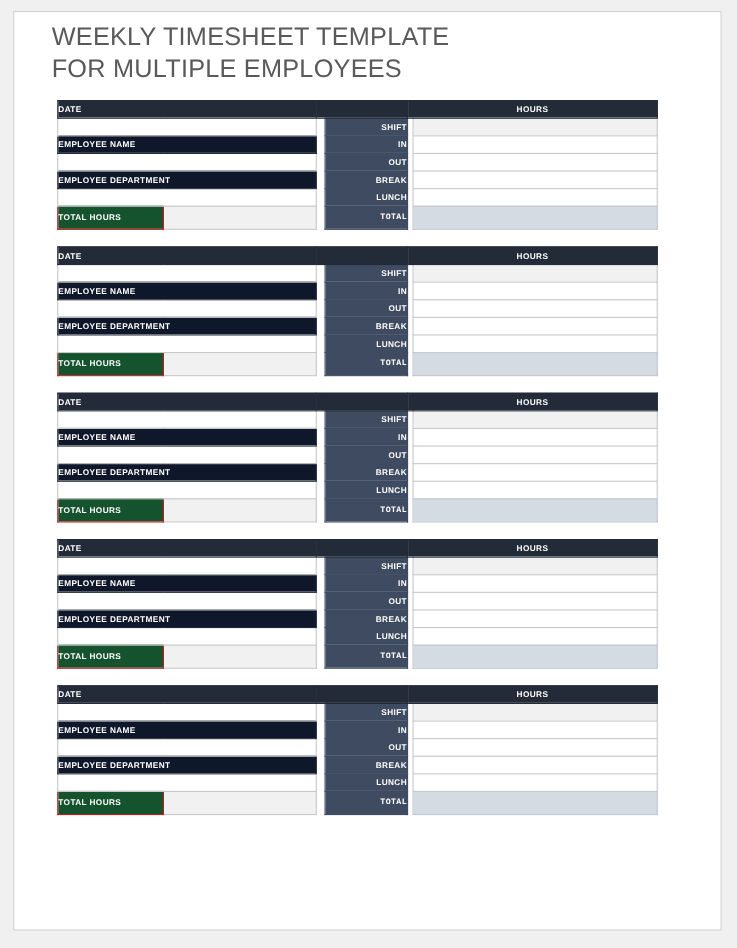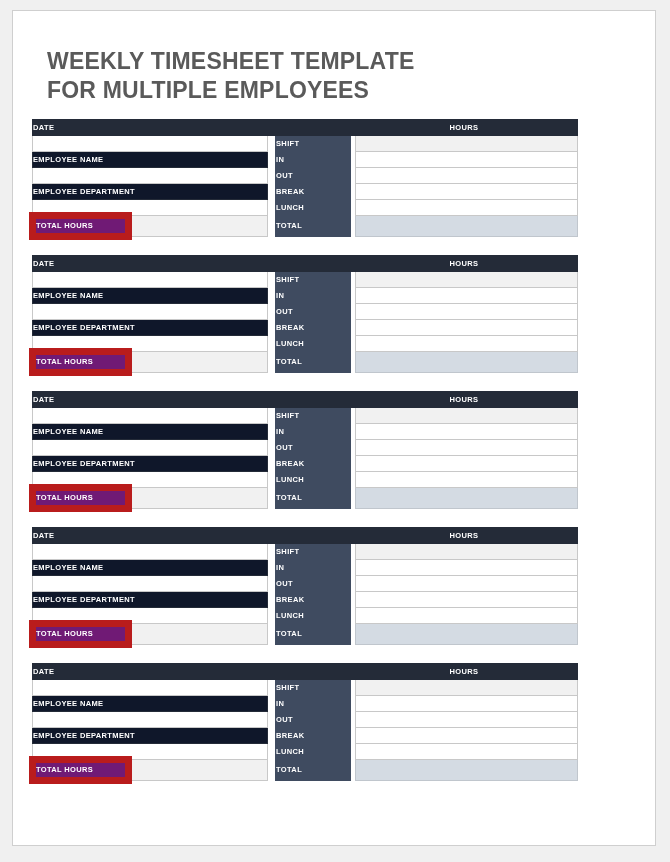--- a/index.html
+++ b/index.html
@@ -21,32 +21,32 @@
     width: 644px;
     height: 836px;
     background: #ffffff;
     border: 1px solid #cfcfcf;
     box-sizing: border-box;
     overflow: hidden;
   }
 
   .doc-title {
     margin: 0;
-    padding: 36px 0 0 34px;
+    padding: 8px 0 0 34px;
     color: #5a5a5a;
     font-size: 23px;
-    font-weight: bold;
+    font-weight: normal;
     line-height: 1.28;
     letter-spacing: 0.2px;
     text-transform: uppercase;
     white-space: pre-line;
   }
 
   .sheets {
-    padding: 13px 0 0 16px;
+    padding: 13px 0 0 39px;
   }
 
   .sheet {
     width: 545px;
     border-collapse: collapse;
     table-layout: fixed;
     margin-bottom: 15px;
   }
   .sheet:last-child { margin-bottom: 0; }
 
@@ -94,40 +94,40 @@
   }
 
   .blank {
     background: #ffffff;
     border: 1px solid #c8c8c8;
   }
 
   .mid {
     background: #3f4b60;
     color: #ffffff;
-    text-align: left;
+    text-align: right;
     border: 1px solid #3f4b60;
   }
 
   .gut { background: #ffffff; border: none; }
 
   .val-white { background: #ffffff; border: 1px solid #c8c8c8; }
   .val-gray  { background: #f1f1f1; border: 1px solid #c8c8c8; }
   .val-blue  { background: #d4dbe3; border: 1px solid #c0c6cd; }
 
   .total-lbl {
-    background: #701a75;
+    background: #14532d;
     color: #ffffff;
     padding-left: 7px;
-    border: 7px solid #b91c1c;
+    border: 1px solid #b91c1c;
   }
   .total-fill { background: #f1f1f1; border: 1px solid #c8c8c8; }
 
   .row-total td { height: 21px; }
-  .row-total .mid { background: #3f4b60; border-color: #3f4b60; }
+  .row-total .mid { background: #3f4b60; border-color: #3f4b60; font-family: Liberation Mono, monospace; }
 </style>
 </head>
 <body>
 
 <div class="page">
 
   <h1 class="doc-title">WEEKLY TIMESHEET TEMPLATE
 FOR MULTIPLE EMPLOYEES</h1>
 
   <div class="sheets">

